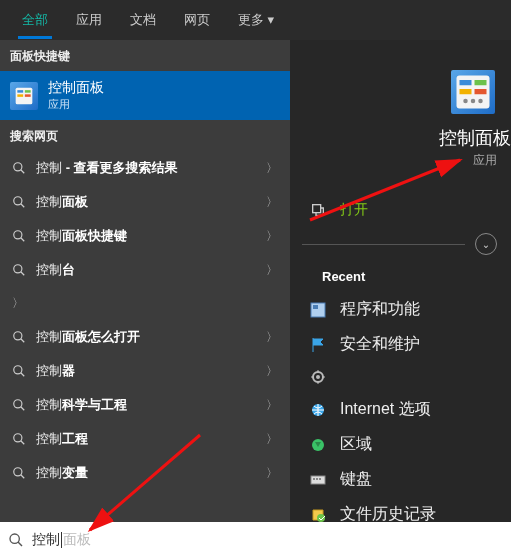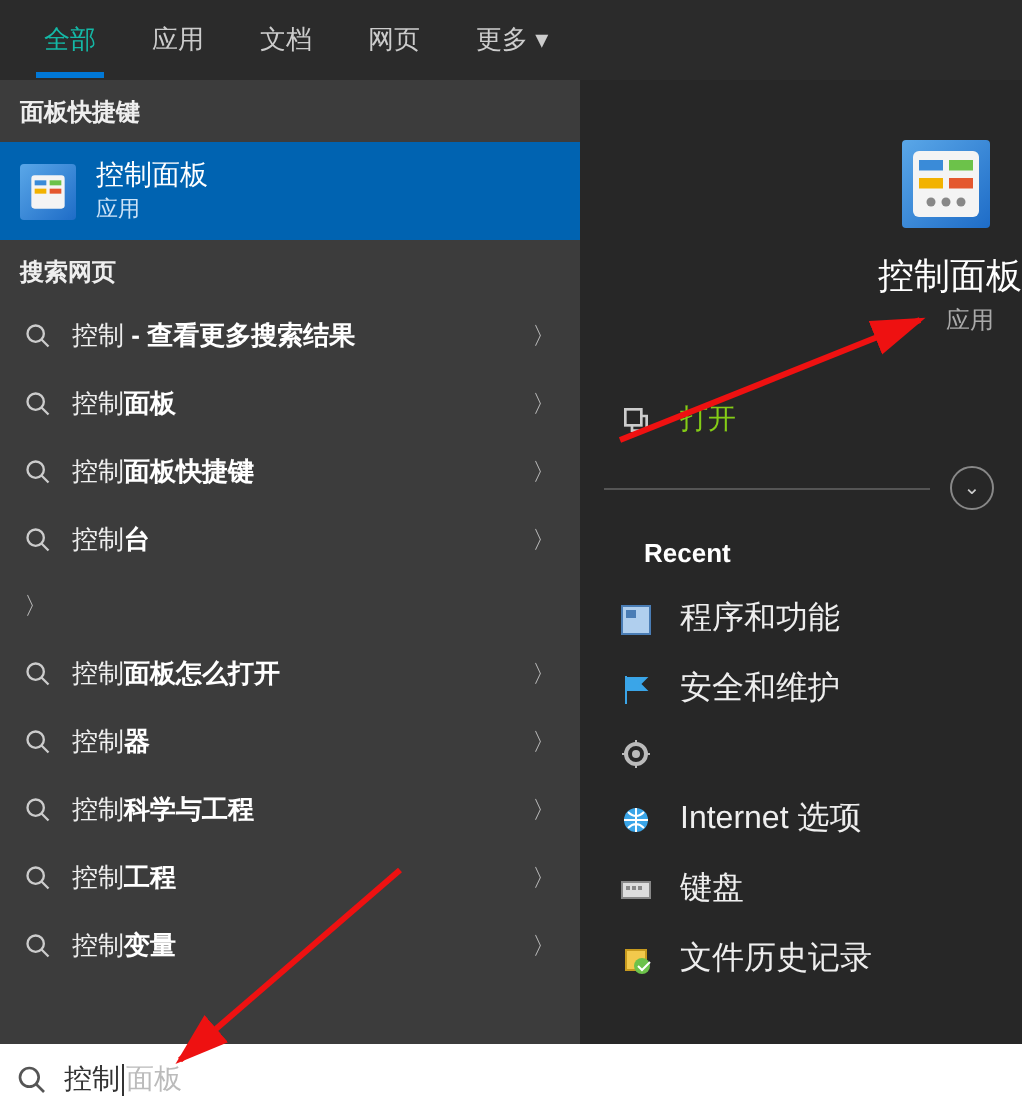--- a/index.html
+++ b/index.html
@@ -232,20 +232,29 @@
               <svg viewBox="0 0 16 16" width="16" height="16">
                 <circle cx="8" cy="8" r="6" fill="#3aa5e8"></circle>
                 <path d="M2 8 h12 M8 2 v12 M4 4 Q8 8 12 4 M4 12 Q8 8 12 12" stroke="#fff" fill="none"></path>
               </svg>
             </span>
             <span>Internet 选项</span>
           </div>
           <div class="recent-item">
             <span class="recent-icon">
               <svg viewBox="0 0 16 16" width="16" height="16">
+                <circle cx="8" cy="8" r="6" fill="#3ac267"></circle>
+                <path d="M5 5 L8 10 L11 5" fill="#2a8a4a"></path>
+              </svg>
+            </span>
+            <span>区域</span>
+          </div>
+          <div class="recent-item">
+            <span class="recent-icon">
+              <svg viewBox="0 0 16 16" width="16" height="16">
                 <rect x="1" y="4" width="14" height="8" fill="#ddd" stroke="#888"></rect>
                 <rect x="3" y="6" width="2" height="2" fill="#888"></rect>
                 <rect x="6" y="6" width="2" height="2" fill="#888"></rect>
                 <rect x="9" y="6" width="2" height="2" fill="#888"></rect>
               </svg>
             </span>
             <span>键盘</span>
           </div>
           <div class="recent-item">
             <span class="recent-icon">

